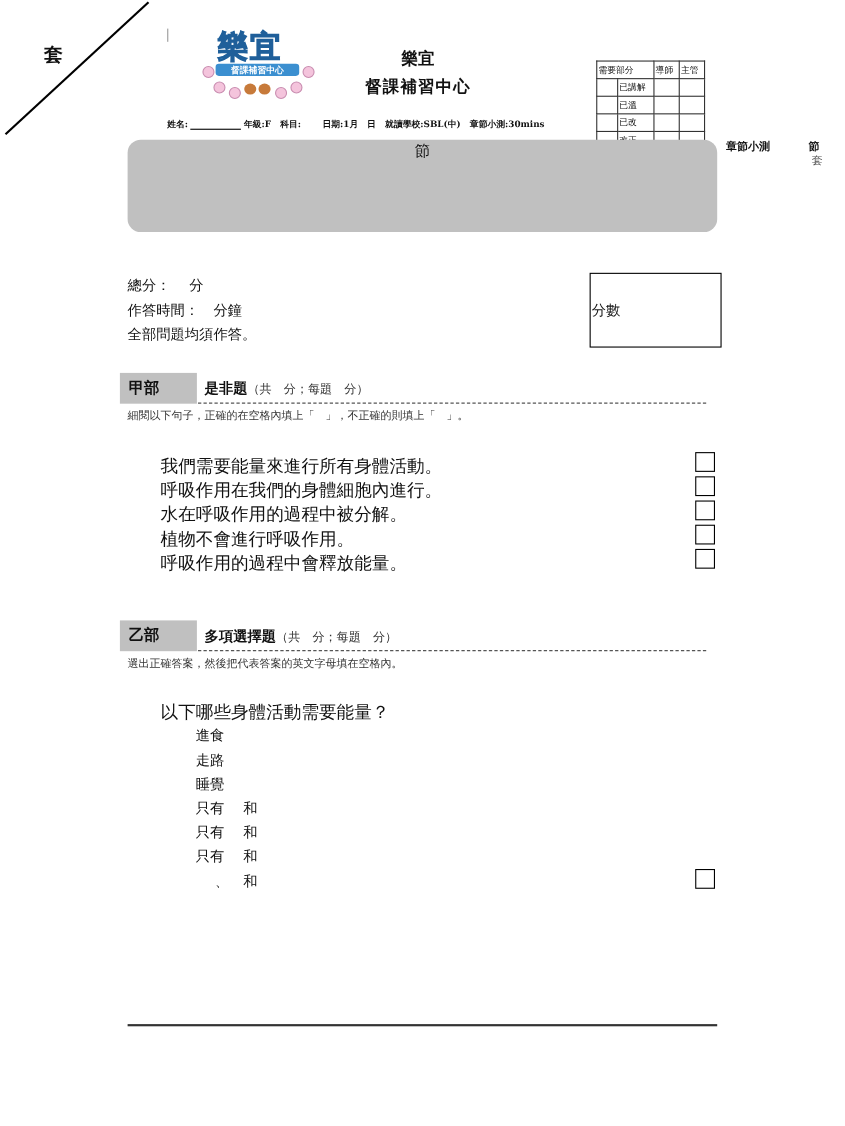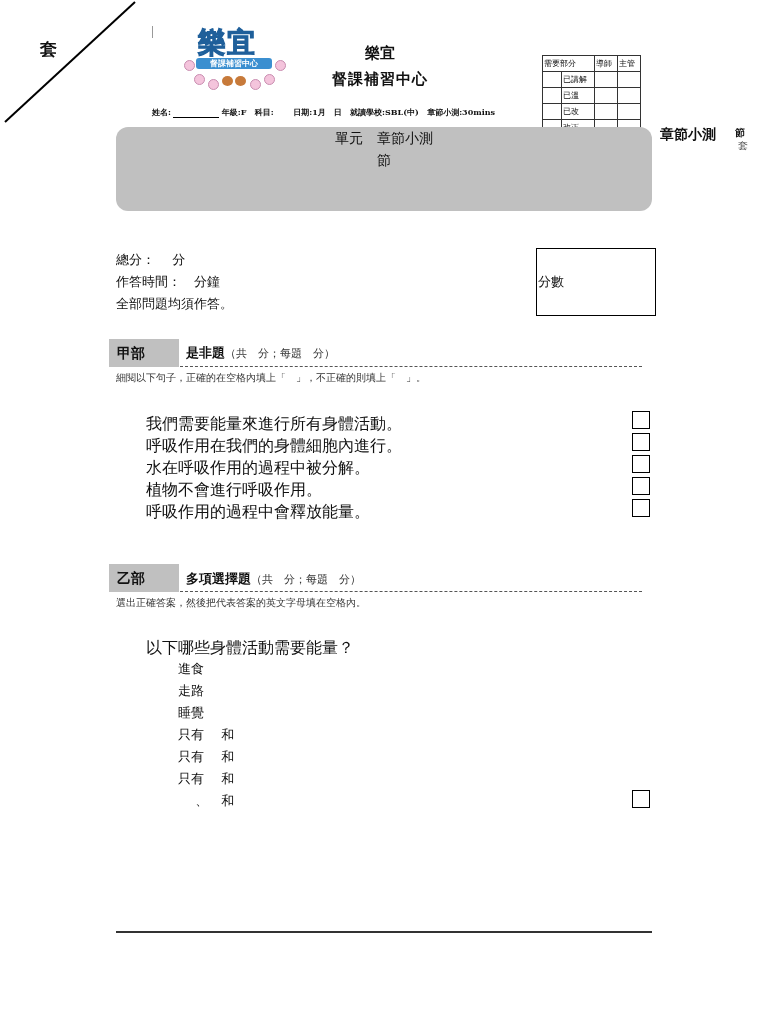--- a/index.html
+++ b/index.html
@@ -35,21 +35,21 @@
 
   
   table.approval { left:542px; top:27px; border-collapse:collapse; font-size:8px;
      font-family:Liberation Serif, serif;margin-top:28px; }
   table.approval td { border:1px solid #333; height:15px; padding:0 1px; white-space:nowrap; }
   table.approval td.c0 { width:16px; }
   table.approval td.c1 { width:30px; }
   table.approval td.c2 { width:20px; }
   table.approval td.c3 { width:20px; }
 
-  .side-label { left:660px; top:126px; font-size:14px; font-weight:bold; }
+  .side-label { left:660px; top:126px; font-size:10px; font-weight:bold; }
   .side-label2 { left:735px; top:126px; font-size:10px; font-weight:bold; }
   .side-label3 { left:738px; top:139px; font-size:10px; color:#555; }
 
   
   .banner { left:116px; top:127px; width:536px; height:84px; background:#c0c0c0;
      border-radius:12px; text-align:center; font-family:"DejaVu Sans", sans-serif; }
   .banner div { font-size:14px; line-height:22px; }
   .banner .b1 { margin-top:10px; }
 
   .meta { left:116px; font-size:13px; font-family:"DejaVu Sans", sans-serif; }
@@ -139,21 +139,20 @@
         <td class="c3"></td>
       </tr>
 </tbody>
   </table>
 
 <div class="abs side-label">章節小測</div>
 <div class="abs side-label2">節</div>
 <div class="abs side-label3">套</div>
 
 <div class="abs banner">
-  <div>單元　章節小測</div>
   <div>節</div>
 </div>
 
 <div class="abs meta m1">總分：　 分</div>
 <div class="abs meta m2">作答時間：　分鐘</div>
 <div class="abs meta m3">全部問題均須作答。</div>
 <div class="abs score-label">分數</div>
 <div class="abs score-box"></div>
 
 <div class="abs sec-tag" style="top:339px">甲部</div>

